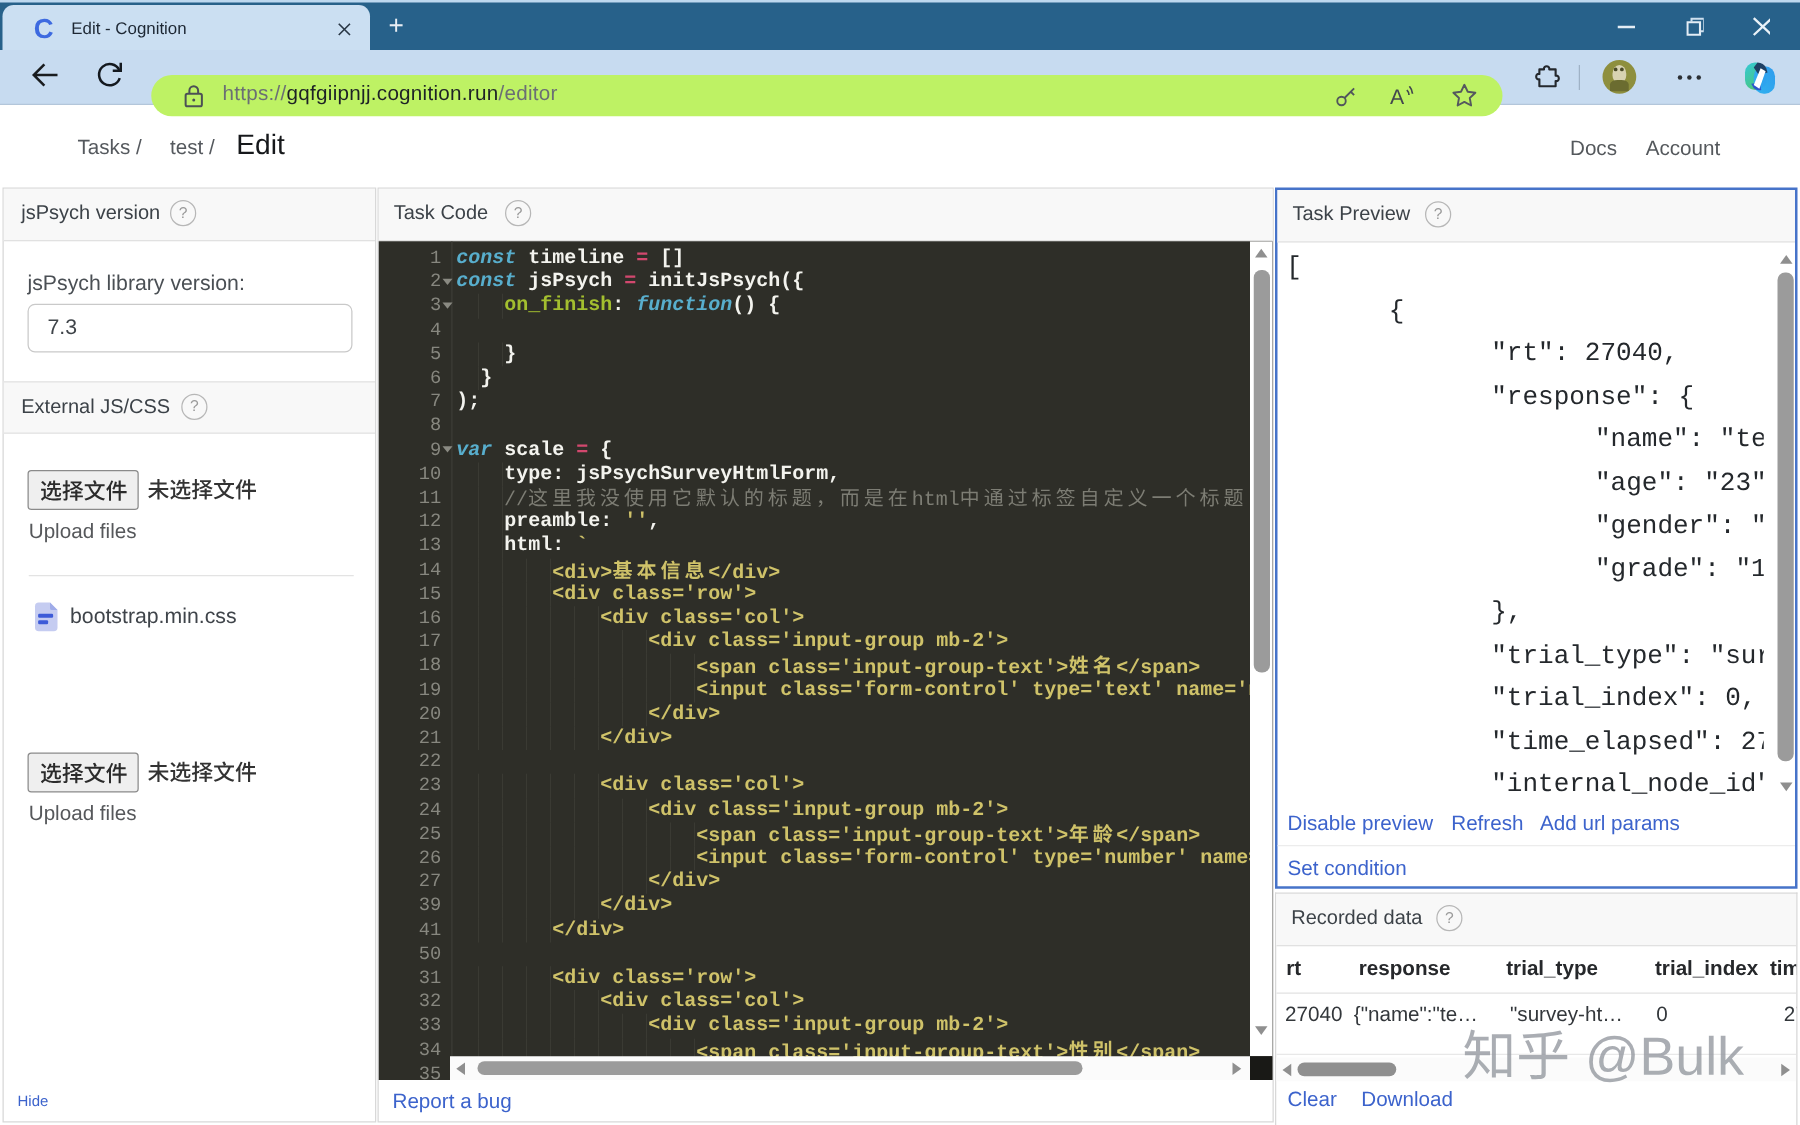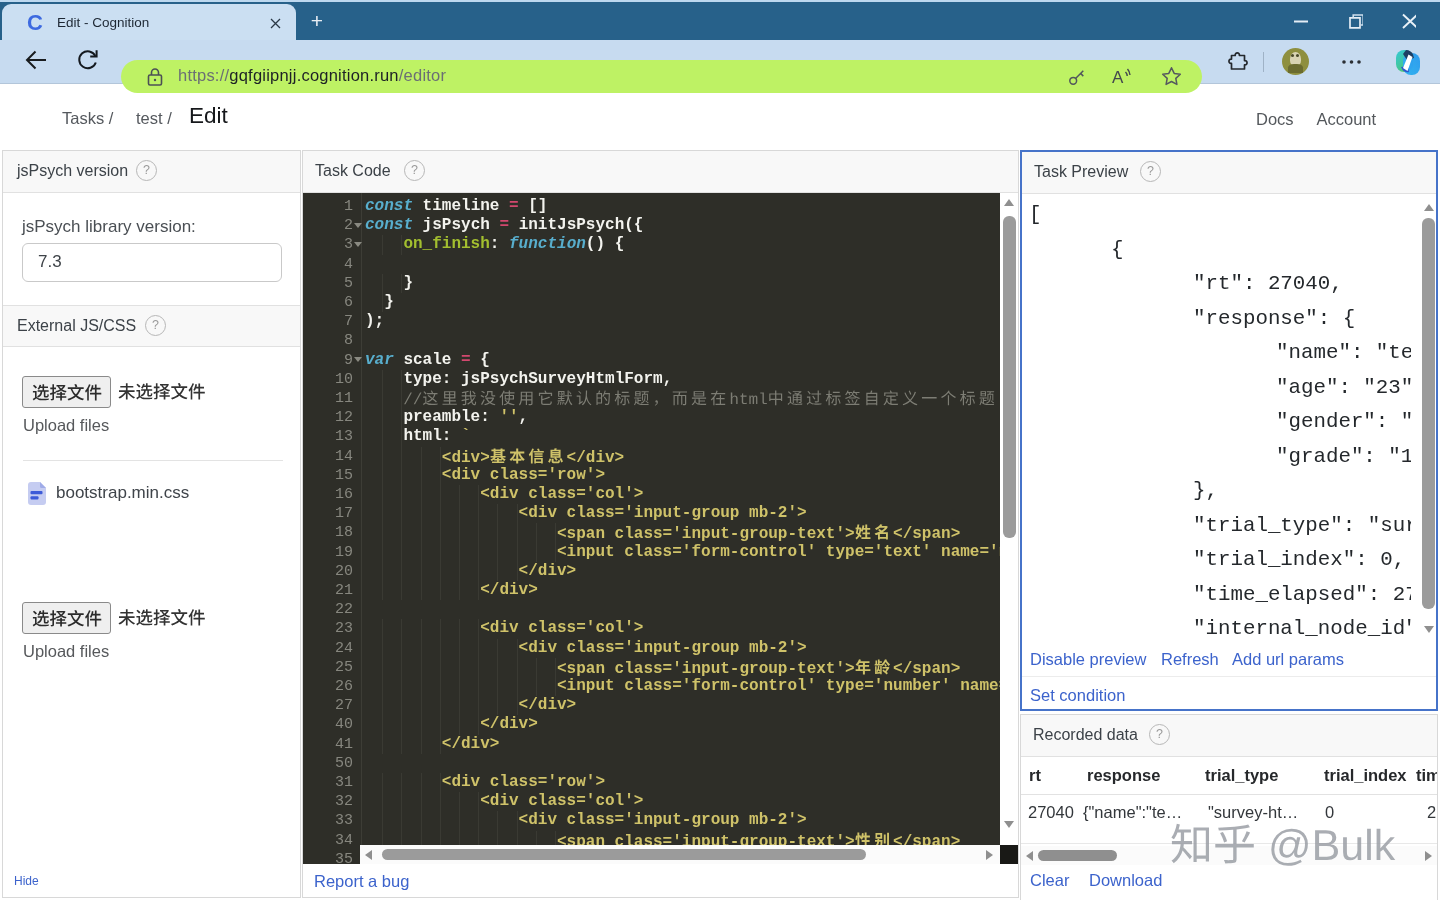--- a/index.html
+++ b/index.html
@@ -250,21 +250,21 @@
     <div class="ln" style="top:445.6px">24</div>
     <div class="cl" style="top:445.6px"><span class="ind" style="width:153.6px"></span><span class="s">&lt;div class='input-group mb-2'&gt;</span></div>
     <div class="ln" style="top:464.8px">25</div>
     <div class="cl" style="top:464.8px"><span class="ind" style="width:192.0px"></span><span class="s">&lt;span class='input-group-text'&gt;<svg class="cjs " style="vertical-align:-4.2px;overflow:visible" width="38.4" height="19.2" viewBox="0 0 38.4 19.2">
             <path d="M0.6 11.2V13H7.9V16.4H9.9V13H15.4V11.2H9.9V8.7H14.1V7H9.9V5H14.5V3.2H5.4C5.6 2.7 5.8 2.3 5.9 1.8L4 1.3C3.3 3.4 2 5.5 0.6 6.7C1.1 7 1.9 7.6 2.3 8C3 7.2 3.8 6.2 4.4 5H7.9V7H3.2V11.2ZM5.1 11.2V8.7H7.9V11.2Z M29.1 6.8C29.6 7.4 30.2 8.2 30.4 8.8L32 8C31.7 7.4 31.1 6.7 30.6 6.1ZM23.5 12.4C23.8 12.9 24.1 13.4 24.3 13.8L25.2 13V14.1L21.6 14.3V13.2C21.9 13.5 22.4 13.9 22.5 14.1C22.9 13.7 23.2 13.1 23.5 12.4ZM20.1 8.2V15.9L25.2 15.5V16.3H26.7V8.1H25.2V12.7C25 12.1 24.5 11.4 24 10.8C24.2 9.9 24.3 8.9 24.4 7.9L22.9 7.8C22.8 9.9 22.5 11.7 21.6 12.9V8.2ZM30 1.3C29.4 3 28.2 4.9 26.8 6.1H24.6V4.8H26.9V3.3H24.6V1.5H22.9V6.1H22.1V2.4H20.5V6.1H19.7V7.6H27V7.2C27.3 7.5 27.5 7.7 27.6 7.9C28.9 6.9 29.9 5.6 30.7 4.1C31.6 5.6 32.6 7 33.6 8C34 7.5 34.6 6.8 35.1 6.4C33.8 5.5 32.4 3.8 31.6 2.3L31.8 1.8ZM27.5 8.9V10.6H31.8C31.4 11.4 30.8 12.2 30.2 12.9L28.4 11.5L27.4 12.8C28.8 14 30.9 15.6 31.8 16.6L32.9 15.1C32.6 14.8 32.1 14.4 31.6 14C32.6 12.7 33.8 11.1 34.5 9.6L33.1 8.8L32.8 8.9Z" fill="#cfc269"></path>
           </svg>&lt;/span&gt;</span></div>
     <div class="ln" style="top:484.0px">26</div>
     <div class="cl" style="top:484.0px"><span class="ind" style="width:192.0px"></span><span class="s">&lt;input class='form-control' type='number' name='a</span></div>
     <div class="ln" style="top:503.2px">27</div>
     <div class="cl" style="top:503.2px"><span class="ind" style="width:153.6px"></span><span class="s">&lt;/div&gt;</span></div>
-    <div class="ln" style="top:522.4px">40</div>
+    <div class="ln" style="top:522.4px">39</div>
     <div class="cl" style="top:522.4px"><span class="ind" style="width:115.2px"></span><span class="s">&lt;/div&gt;</span></div>
     <div class="ln" style="top:541.6px">41</div>
     <div class="cl" style="top:541.6px"><span class="ind" style="width:76.8px"></span><span class="s">&lt;/div&gt;</span></div>
     <div class="ln" style="top:560.8px">50</div>
     <div class="ln" style="top:580.0px">31</div>
     <div class="cl" style="top:580.0px"><span class="ind" style="width:76.8px"></span><span class="s">&lt;div class='row'&gt;</span></div>
     <div class="ln" style="top:599.2px">32</div>
     <div class="cl" style="top:599.2px"><span class="ind" style="width:115.2px"></span><span class="s">&lt;div class='col'&gt;</span></div>
     <div class="ln" style="top:618.4px">33</div>
     <div class="cl" style="top:618.4px"><span class="ind" style="width:153.6px"></span><span class="s">&lt;div class='input-group mb-2'&gt;</span></div>

